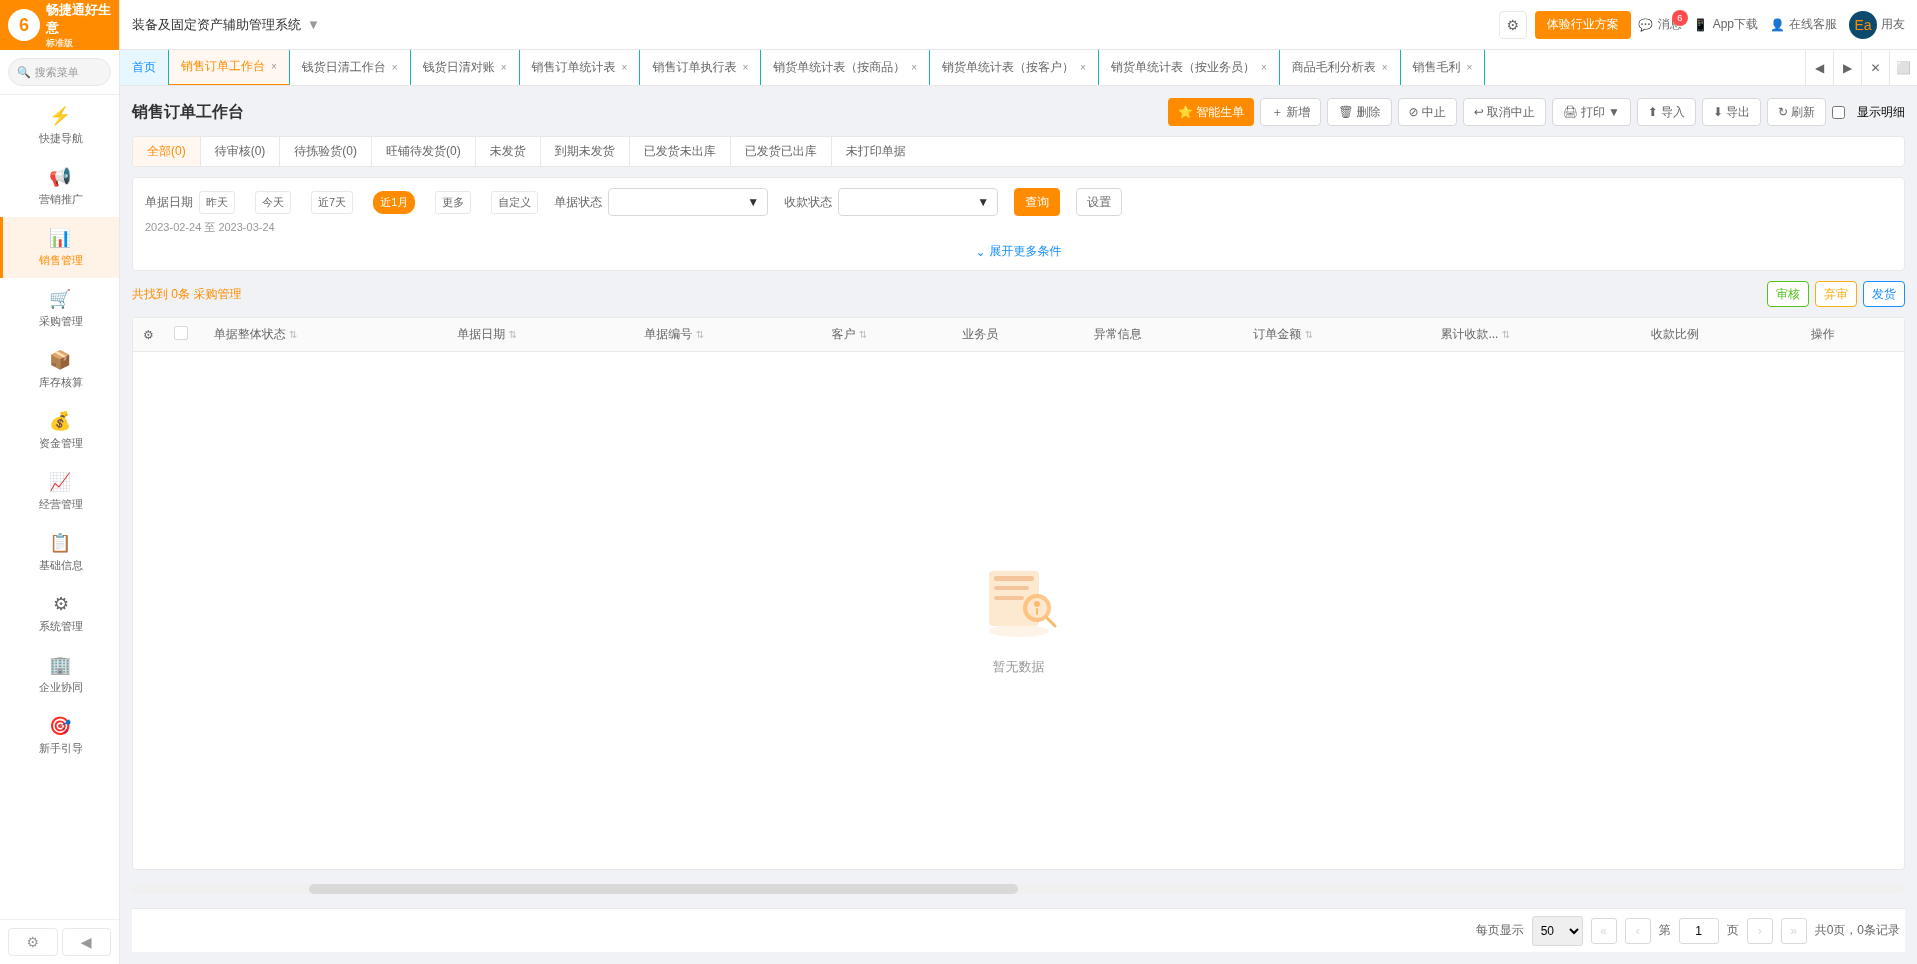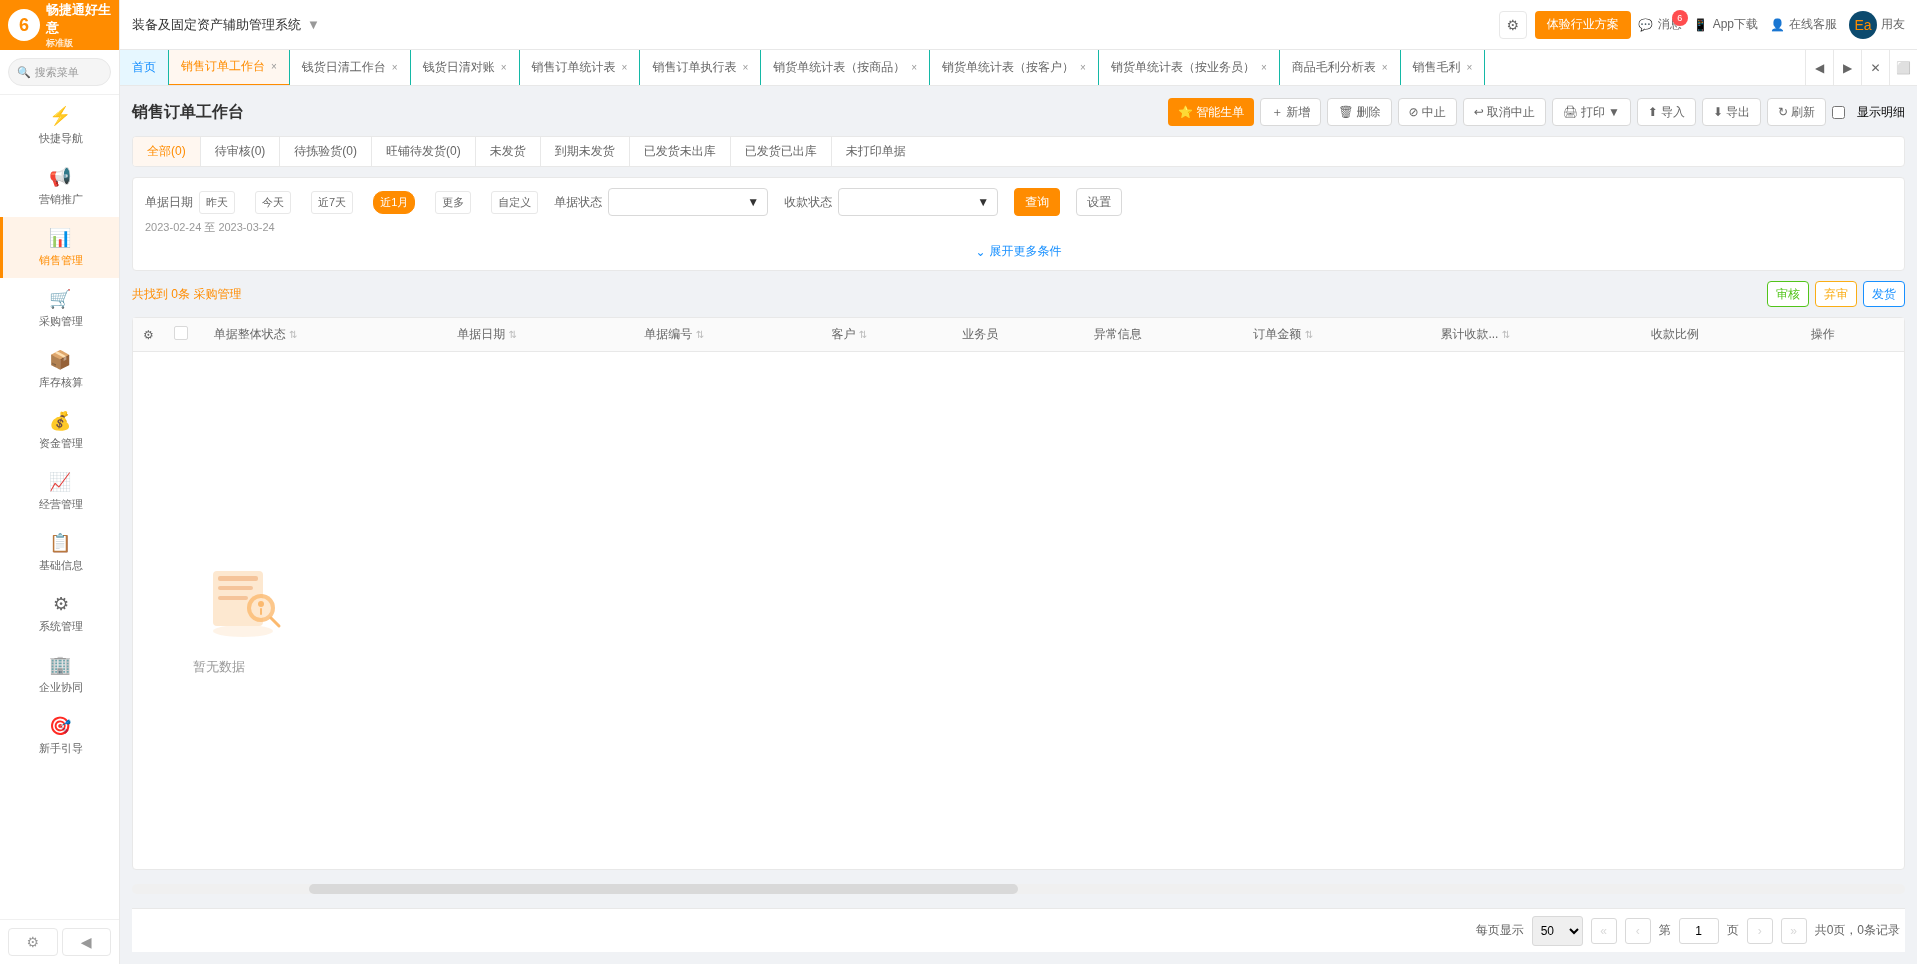--- a/index.html
+++ b/index.html
@@ -80,21 +80,21 @@
     .btn-action.send { color: #1890ff; border-color: #1890ff; }
 
     
     .table-wrap { background: #fff; border-radius: 4px; border: 1px solid #e8e8e8; flex: 1; display: flex; flex-direction: column; min-height: 0; }
     .table { width: 100%; border-collapse: collapse; }
     .table th { background: #fafafa; border-bottom: 1px solid #e8e8e8; padding: 8px 10px; text-align: left; color: #666; font-size: 12px; font-weight: normal; white-space: nowrap; }
     .table th.sortable { cursor: pointer; }
     .sort-icon { color: #bbb; font-size: 10px; }
     .th-check { width: 40px; text-align: center; }
     .th-setting { width: 30px; text-align: center; }
-    .empty-area { flex: 1; display: flex; flex-direction: column; justify-content: center; padding: 60px; }
+    .empty-area { flex: 1; display: flex; flex-direction: column; align-items: center; justify-content: center; padding: 60px; }
     .empty-text { color: #999; font-size: 13px; }
 
     
     .empty-illustration { width: 100px; height: 100px; position: relative; margin-bottom: 12px; }
 
     
     .pagination-bar { height: 44px; background: #fff; border-top: 1px solid #e8e8e8; display: flex; align-items: center; justify-content: flex-end; padding: 0 5px; gap: 8px; flex-shrink: 0; }
     .pagination-item { height: 26px; min-width: 26px; border: 1px solid #d9d9d9; border-radius: 3px; display: flex; align-items: center; justify-content: center; cursor: pointer; color: #666; font-size: 12px; background: #fff; padding: 0 6px; }
     .pagination-item:disabled, .pagination-item.disabled { color: #d9d9d9; cursor: not-allowed; }
     .pagination-input { width: 40px; height: 26px; border: 1px solid #d9d9d9; border-radius: 3px; text-align: center; font-size: 12px; }

